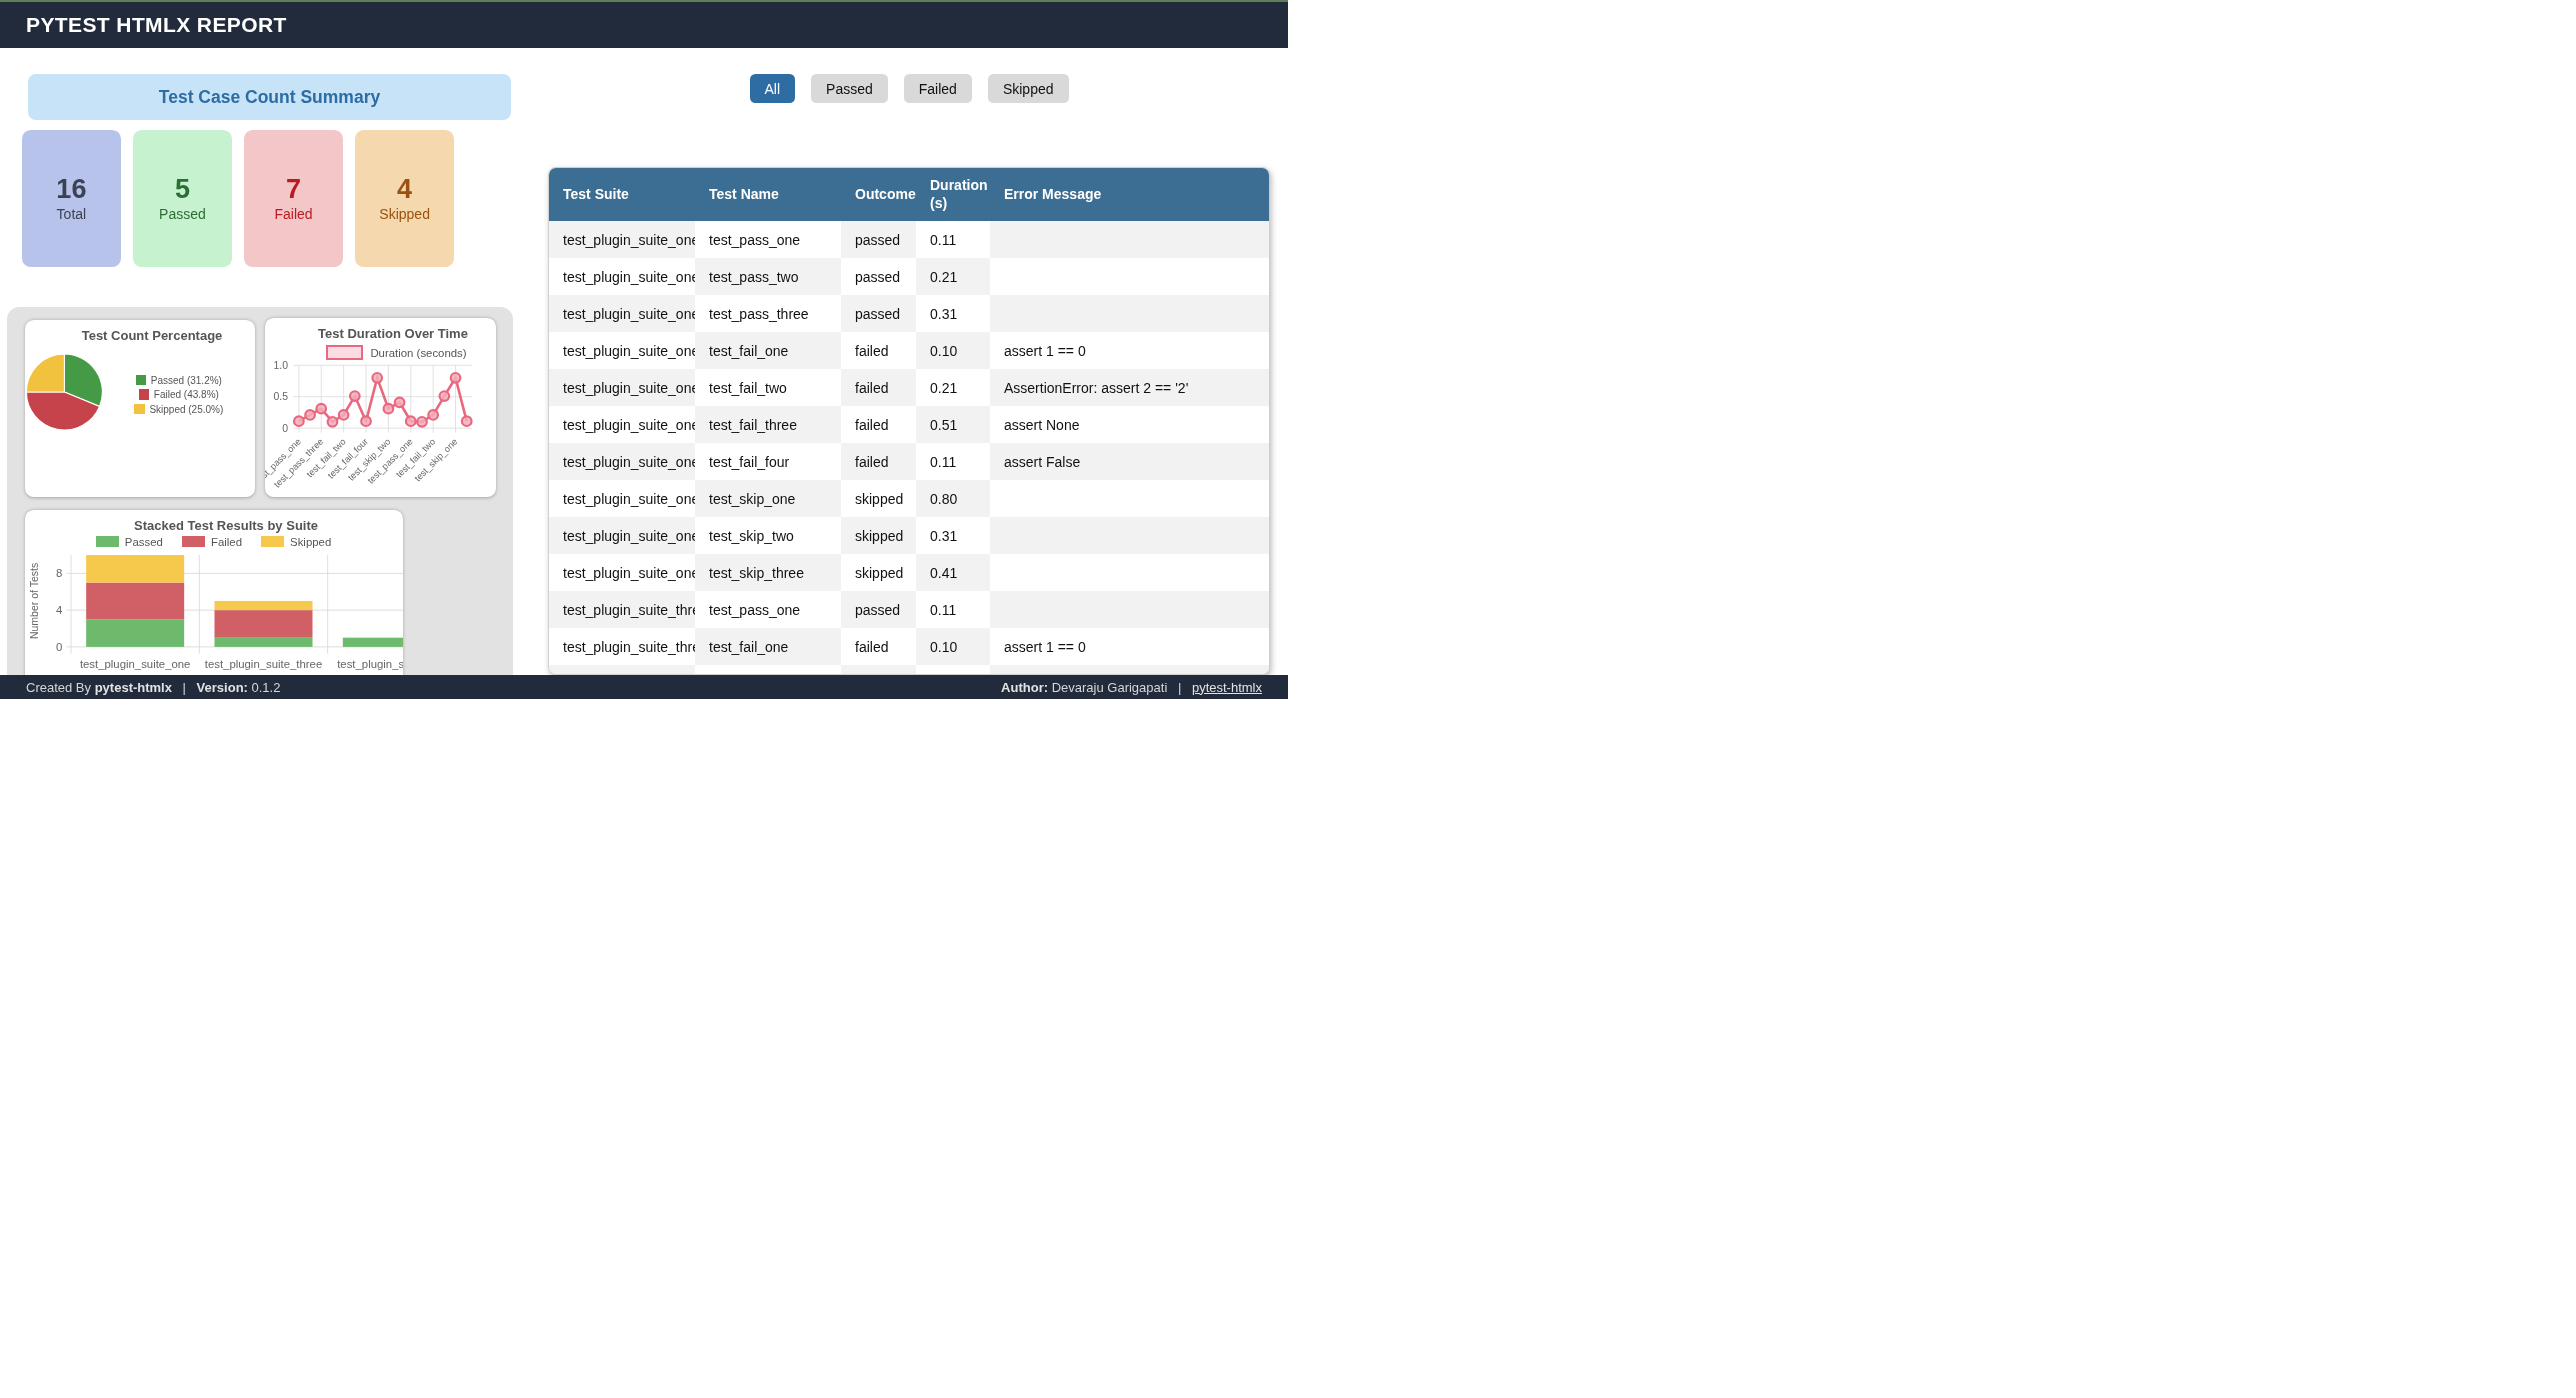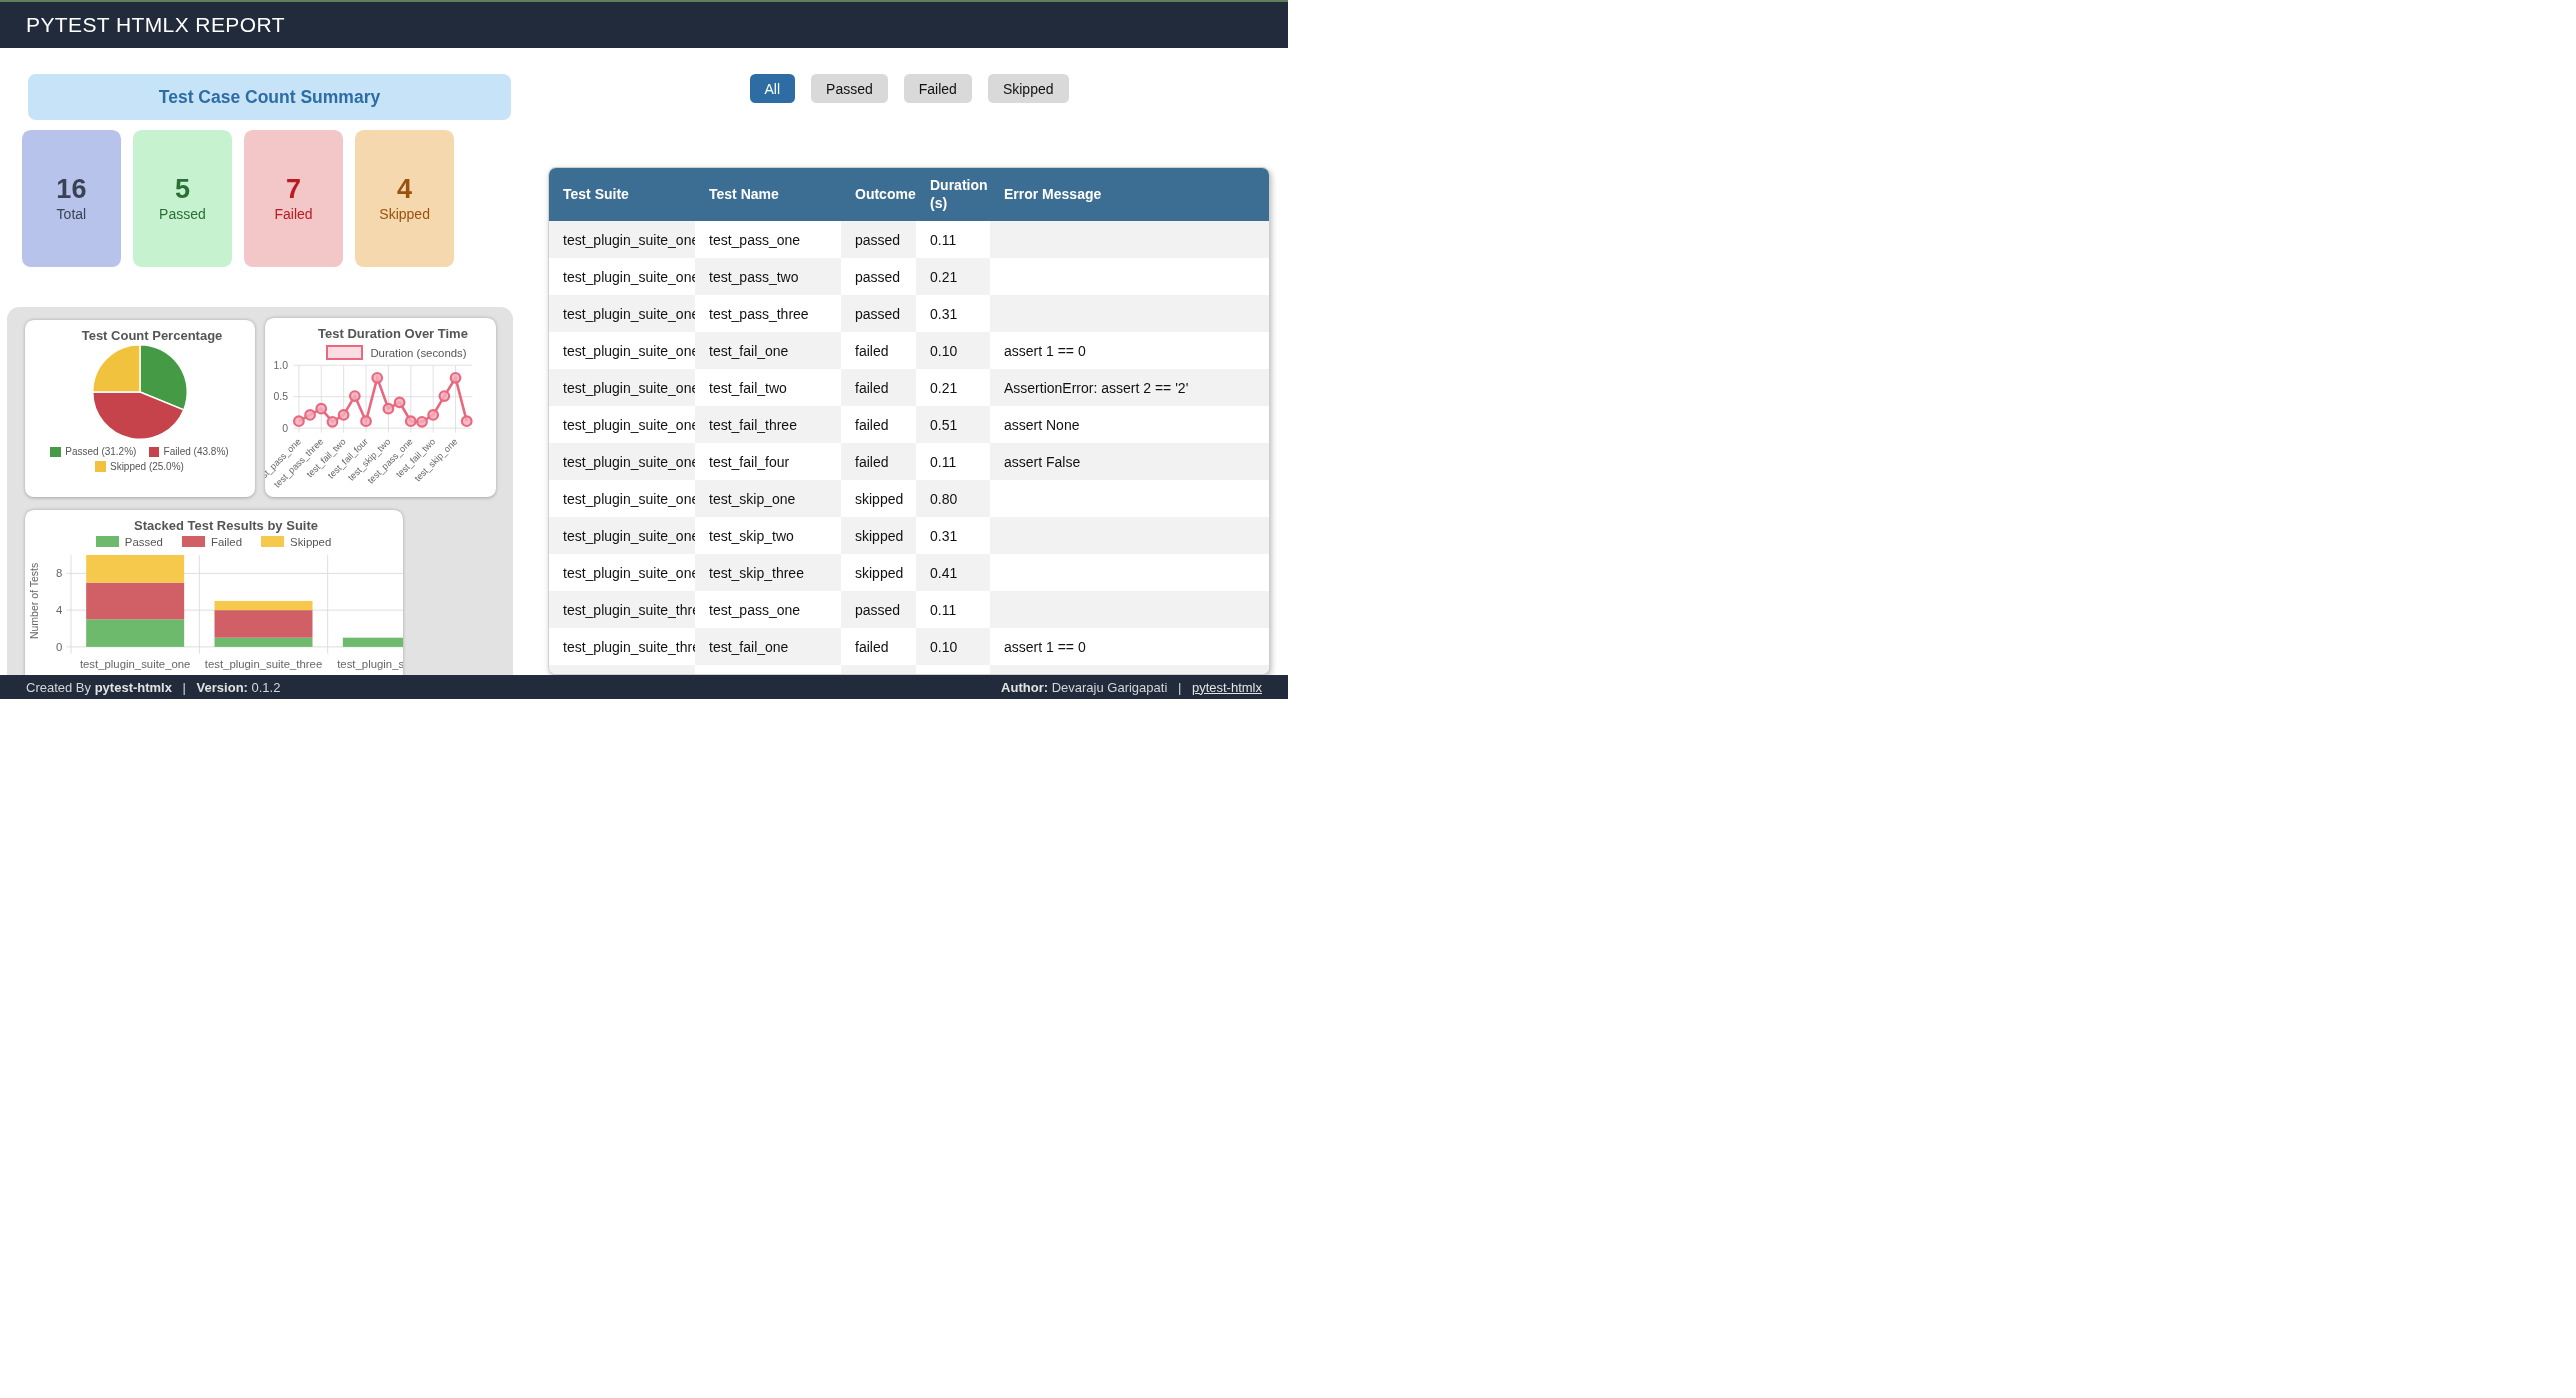--- a/index.html
+++ b/index.html
@@ -2,42 +2,42 @@
 <html style="font-size:14px"><head>
 <meta charset="utf-8">
 <style>
   html,body{margin:0;padding:0;}
   body{
     width:1288px;height:699px;overflow:hidden;position:relative;
     font-family:"Liberation Sans",sans-serif;background:#ffffff;
   }
   .top-strip{height:1.8px;background:#5e7f58;}
   .app-header{height:46px;background:#212b3b;display:flex;align-items:center;padding-left:26px;}
-  .app-title{color:#fff;font-size:21px;font-weight:normal;letter-spacing:0.4px;margin:0;}
+  .app-title{color:#fff;font-size:21px;font-weight:bold;letter-spacing:0.4px;margin:0;}
 
   
   .banner{position:absolute;left:28px;top:74px;width:483px;height:46px;background:#c7e3f8;
     border-radius:8px;display:flex;align-items:center;justify-content:center;}
   .banner-title{font-size:17.5px;font-weight:bold;color:#2d6da3;}
   .cards{position:absolute;left:22px;top:130px;width:432px;display:flex;gap:12.3px;}
   .card{flex:1;height:137px;border-radius:8.8px;display:flex;flex-direction:column;
     align-items:center;justify-content:center;}
   .card .num{font-size:27px;font-weight:bold;line-height:1.1;}
   .card .lbl{font-size:14px;margin-top:1.8px;}
 
   
   .charts-panel{position:absolute;left:7px;top:307px;width:506px;height:369px;
     background:#e2e2e2;border-radius:12.3px 12.3px 0 0;overflow:hidden;}
   .chart-card{position:absolute;background:#fff;border-radius:8.8px;
     box-shadow:0 0.9px 3.5px rgba(0,0,0,.28);overflow:hidden;}
   #pie-card{left:17.5px;top:13px;width:230px;height:177px;}
   #line-card{left:258px;top:11.4px;width:231px;height:179px;}
   #bar-card{left:17.5px;top:203px;width:378px;height:188px;}
   .chart-title{text-align:center;font-size:13px;font-weight:bold;color:#555;padding-top:8px;padding-left:25px;}
-  .pie-body{display:flex;flex-direction:column;align-items:center;}
+  .pie-body{display:flex;flex-direction:row;align-items:center;}
   .pie-legend{display:flex;flex-wrap:wrap;justify-content:center;width:188px;margin-top:5.3px;
     column-gap:12.3px;row-gap:3.5px;font-size:10px;color:#555;}
   .pie-legend .item{display:flex;align-items:center;gap:4.4px;}
   .swatch{display:inline-block;width:10.5px;height:10.5px;}
   .line-legend{display:flex;align-items:center;justify-content:center;gap:7px;margin-top:3.5px;
     font-size:11.4px;color:#555;padding-left:32px;}
   .line-legend .box{width:33px;height:11.4px;border:2.6px solid #e8697f;background:#fbdce2;}
   .bar-legend{display:flex;align-items:center;justify-content:center;gap:19px;margin-top:2.6px;
     font-size:11.4px;color:#555;}
   .bar-legend .item{display:flex;align-items:center;gap:6.1px;}

